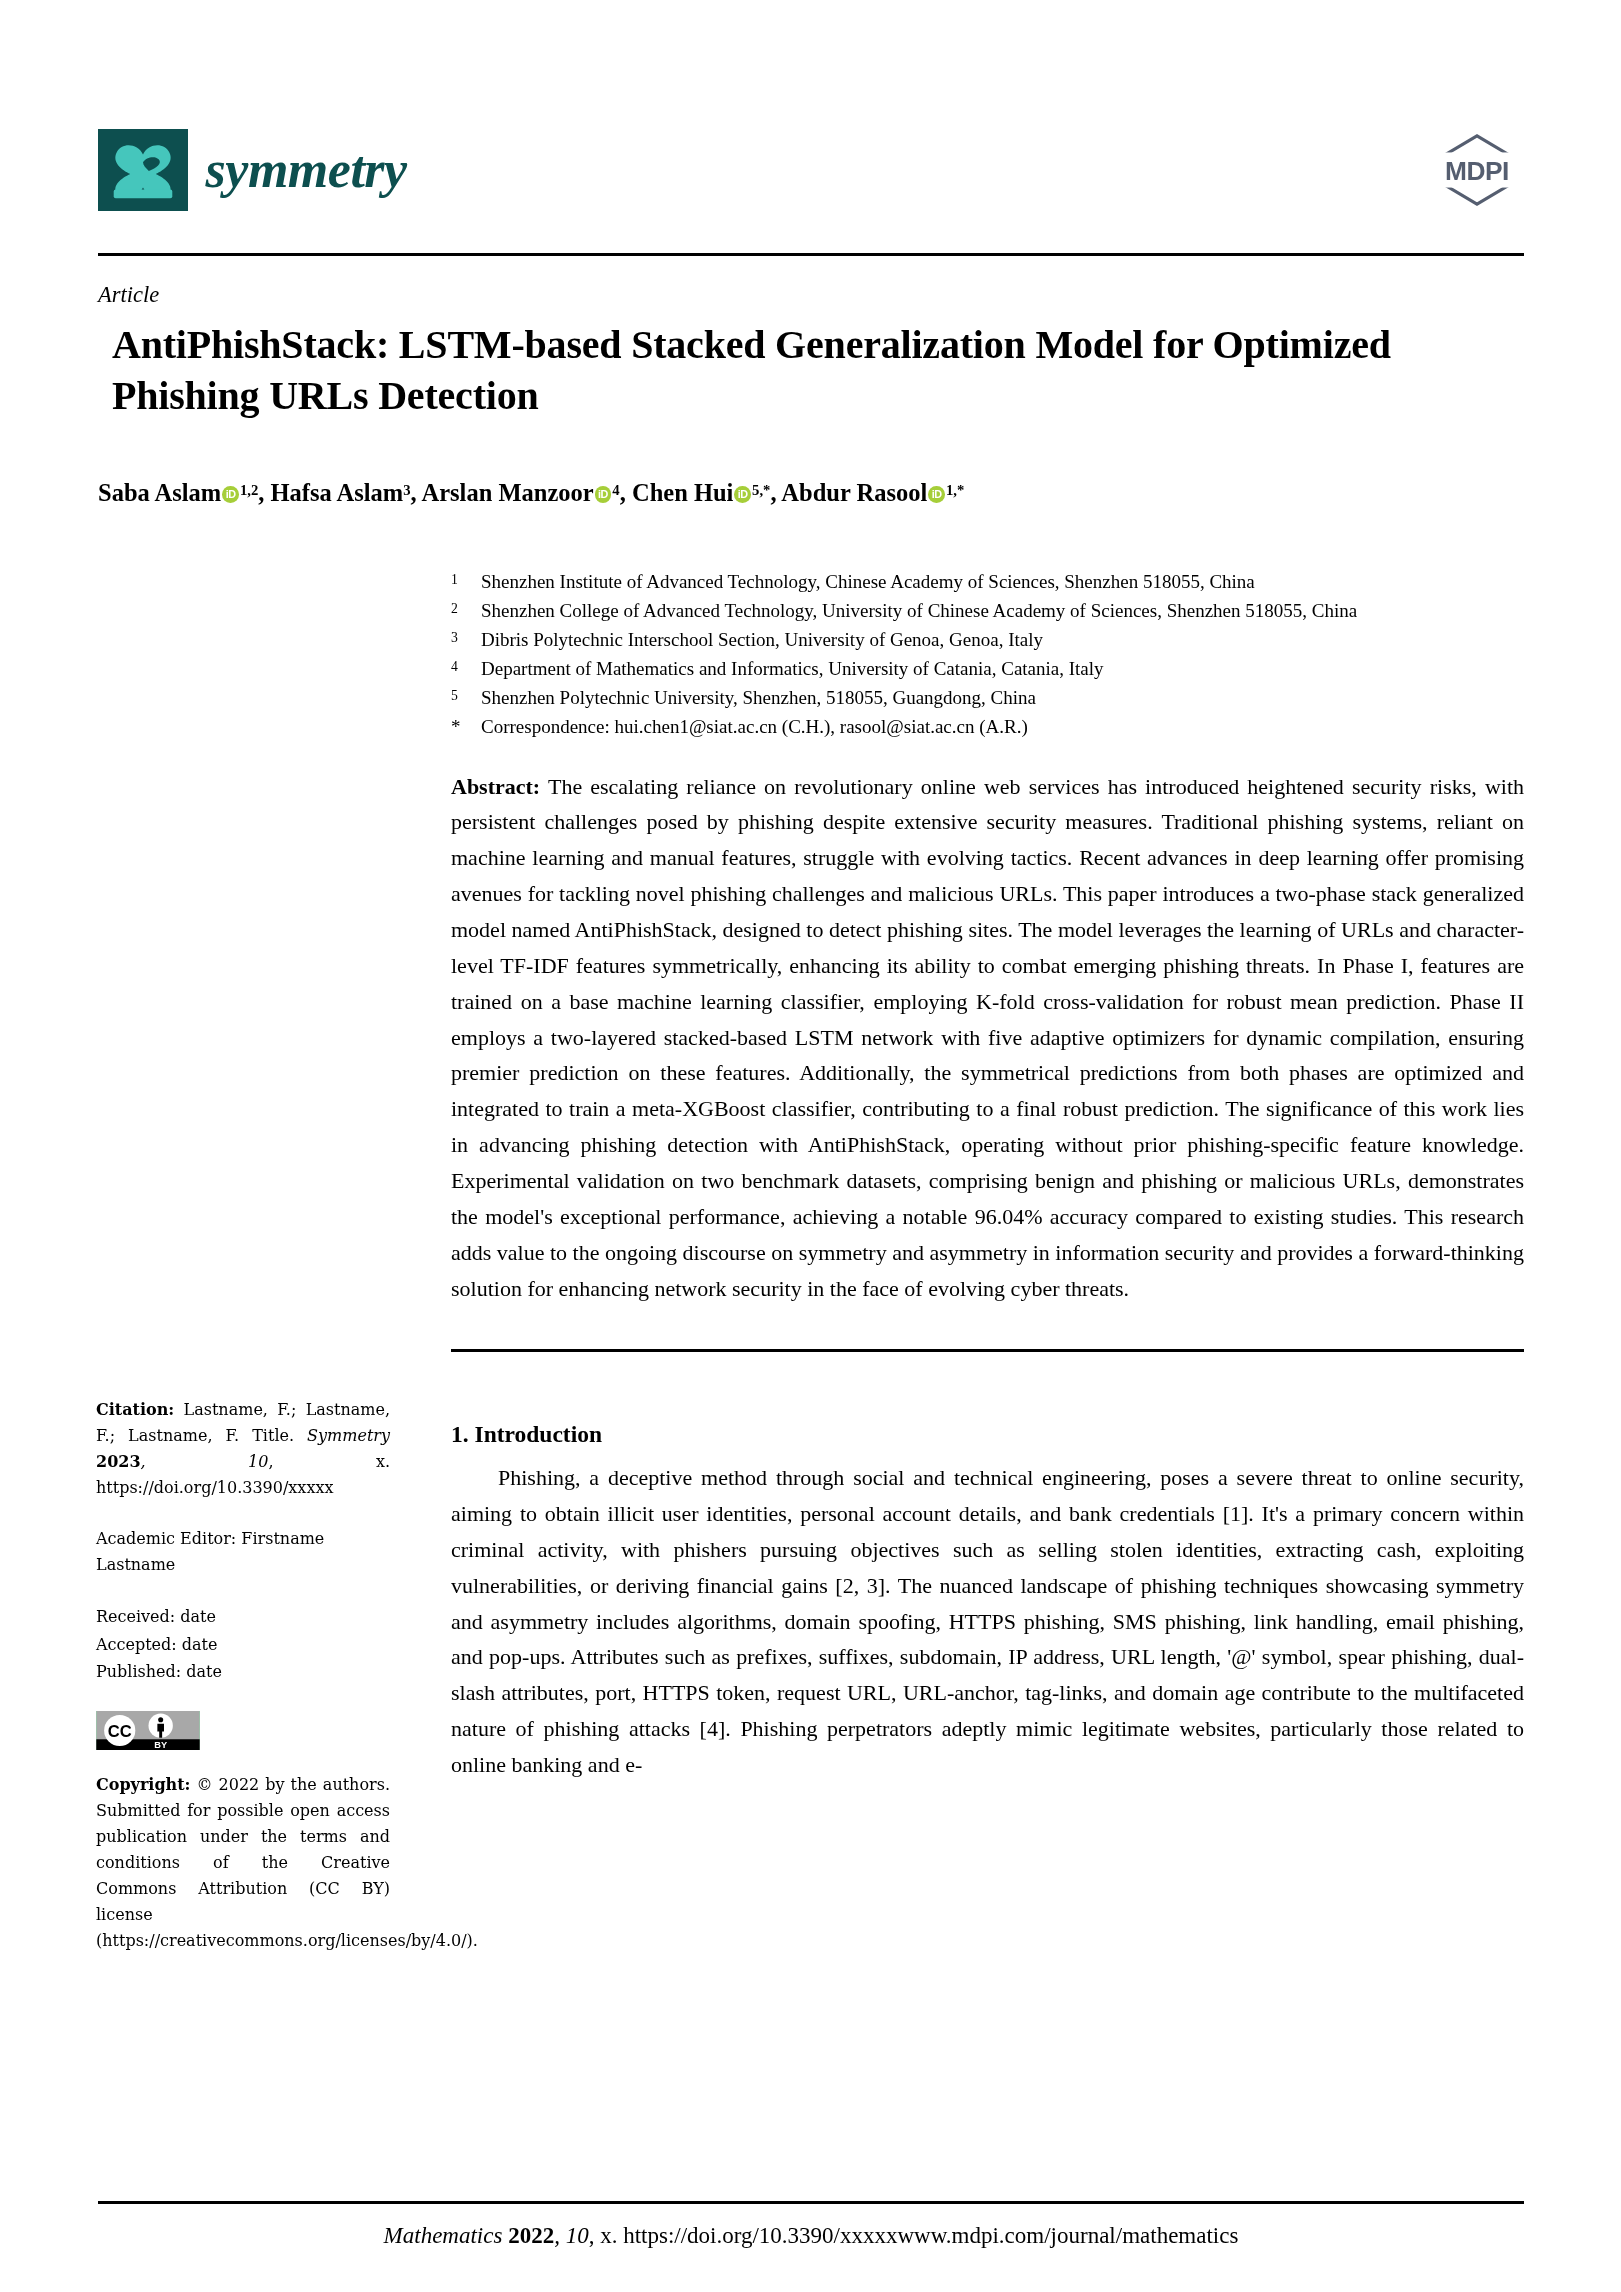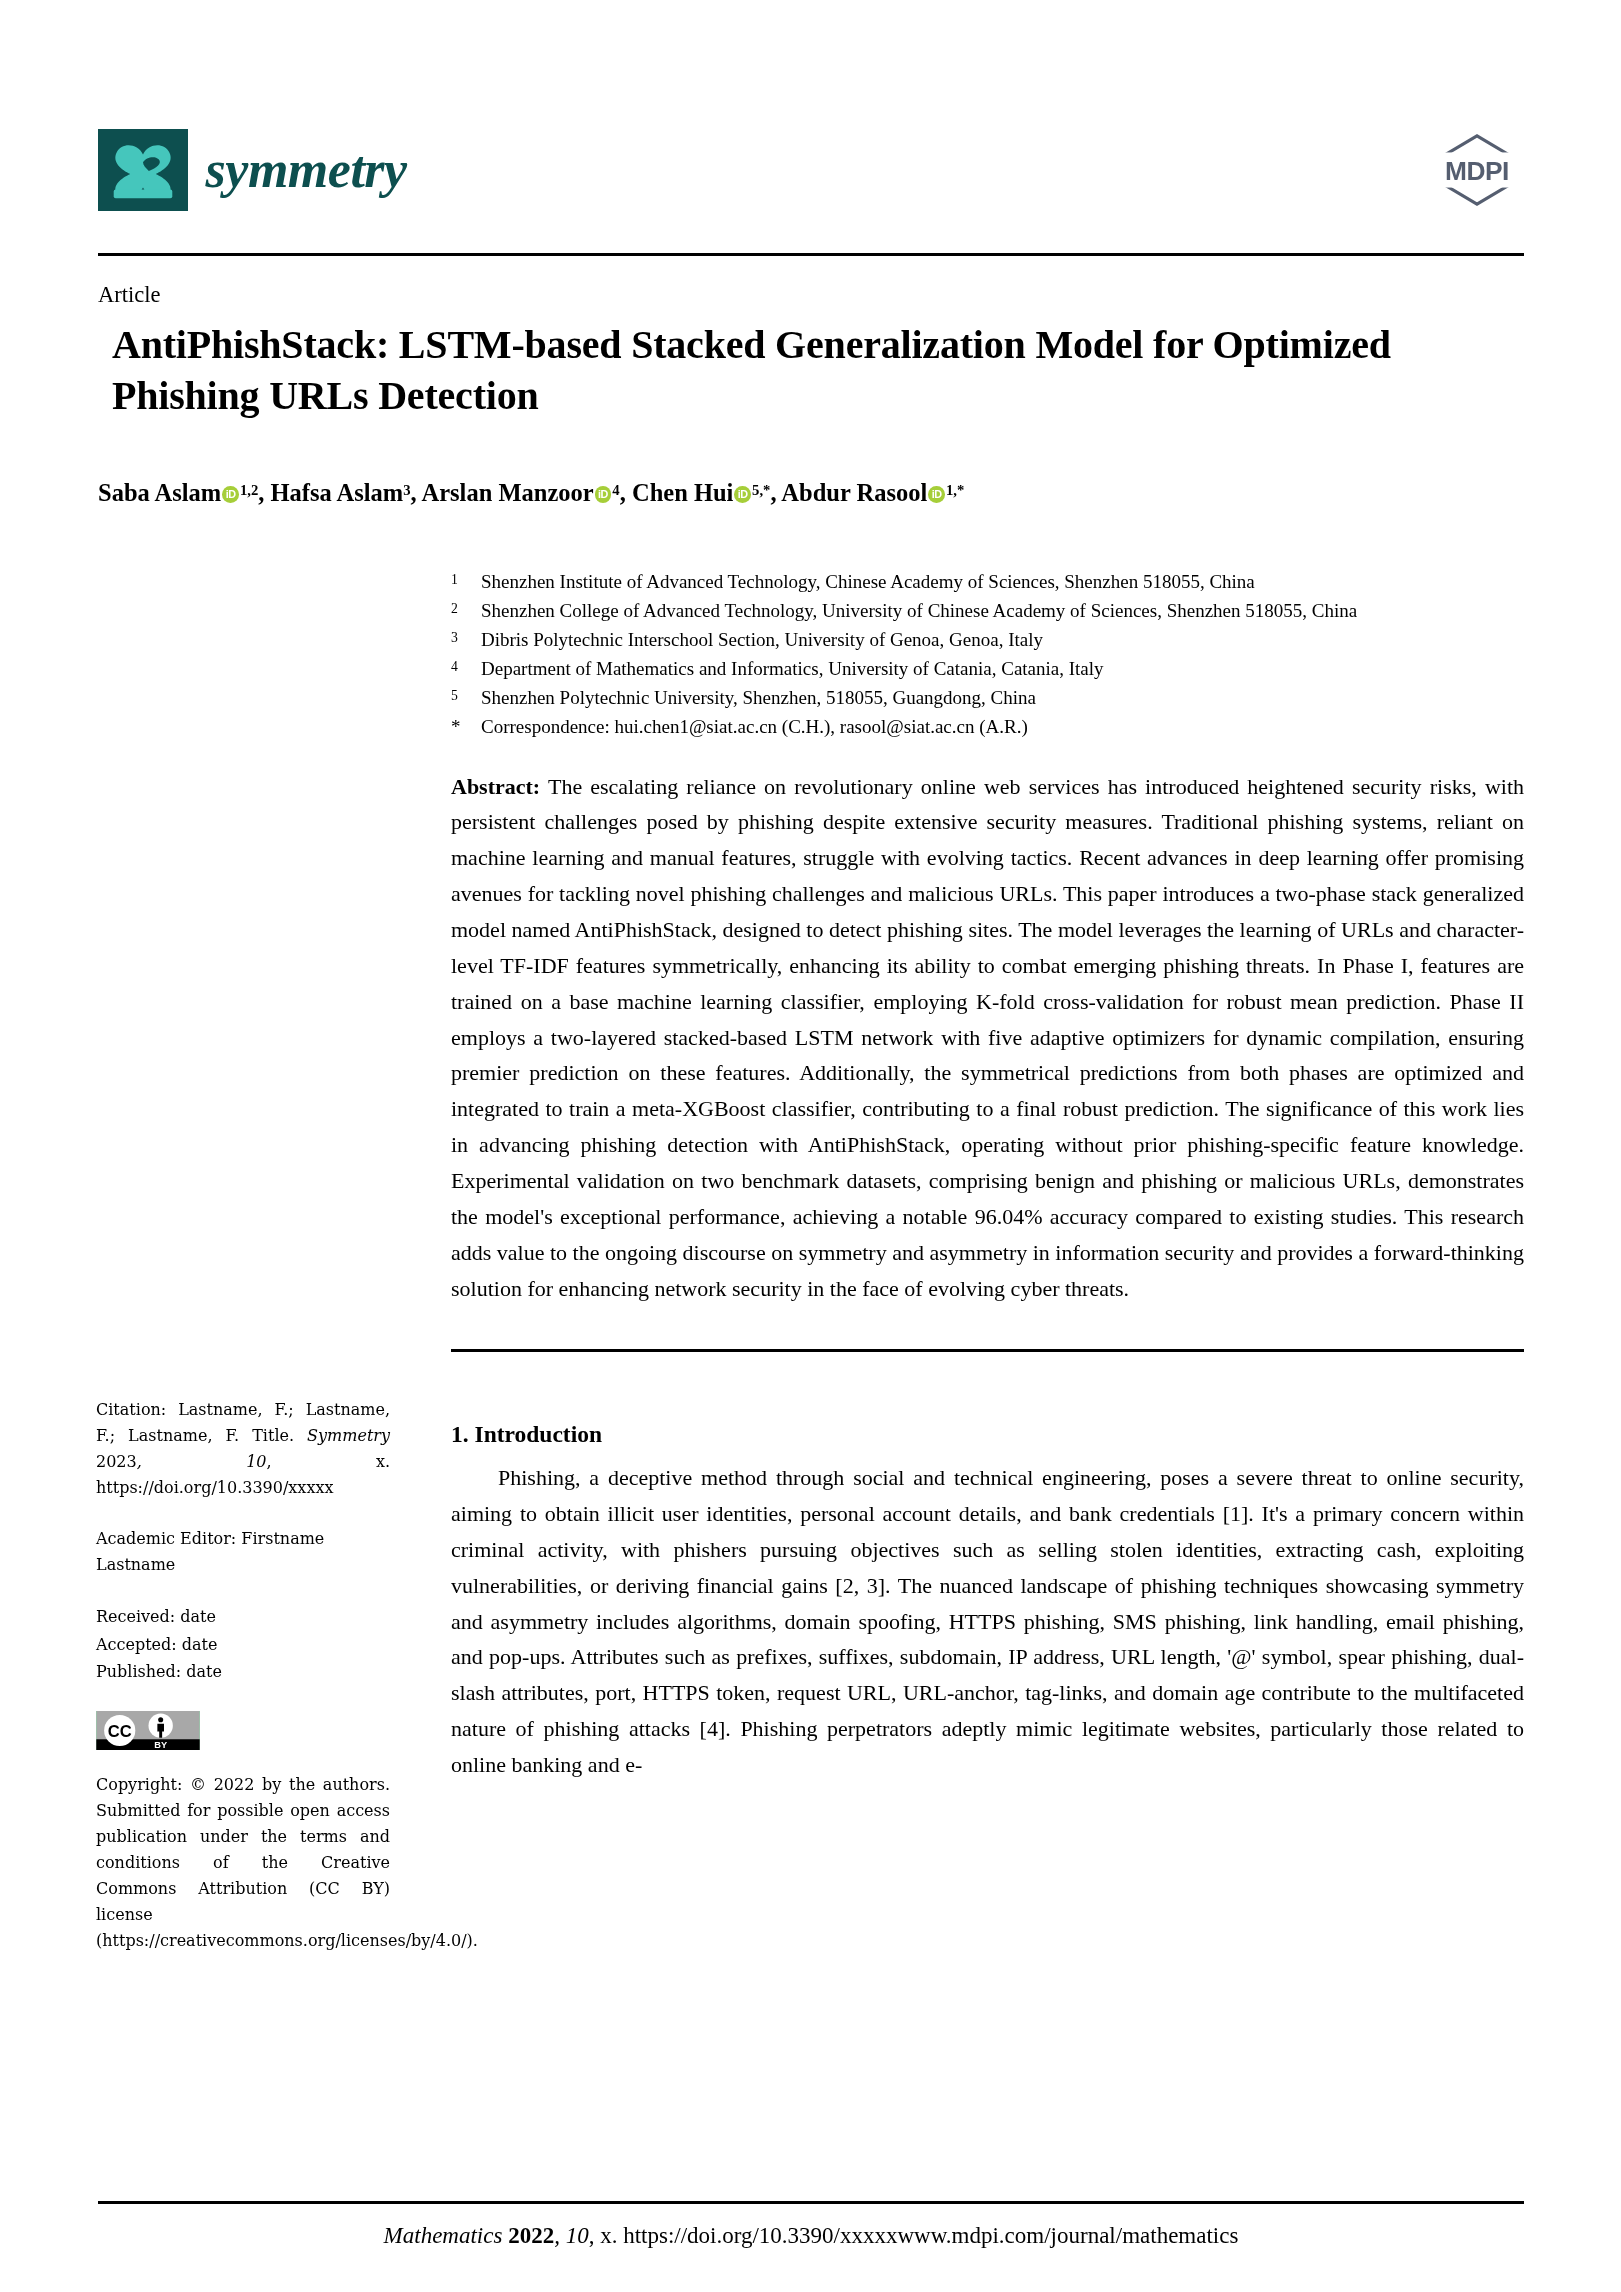--- a/index.html
+++ b/index.html
@@ -74,20 +74,21 @@
     height: 2.9px;
     background: #000;
   }
 
   
   .article-type {
     position: absolute;
     left: 98px;
     top: 282px;
     font-size: 22.5px;
+    font-style: italic;
     font-family: "Liberation Serif", serif;
   }
   .paper-title {
     position: absolute;
     left: 112px;
     top: 319px;
     width: 1372px;
     font-size: 40px;
     font-weight: bold;
     line-height: 1.28;
@@ -191,21 +192,21 @@
     left: 96px;
     top: 1397px;
     width: 294px;
     font-family: "DejaVu Serif", serif;
     font-size: 16px;
     line-height: 1.62;
   }
   .sidebar-block { margin-bottom: 25.5px; }
   .sidebar-block.tight { margin-bottom: 19.6px; }
   .sidebar-block.justify { text-align: justify; }
-  .sidebar b { font-weight: normal; }
+  .sidebar b { font-weight: bold; }
   .sidebar i { font-style: italic; }
   .dates-line { line-height: 1.72; }
 
   .cc-badge {
     width: 104px;
     height: 39px;
     background: #86efac;
     position: relative;
     margin: 11.8px 0 21.6px 0;
   }

